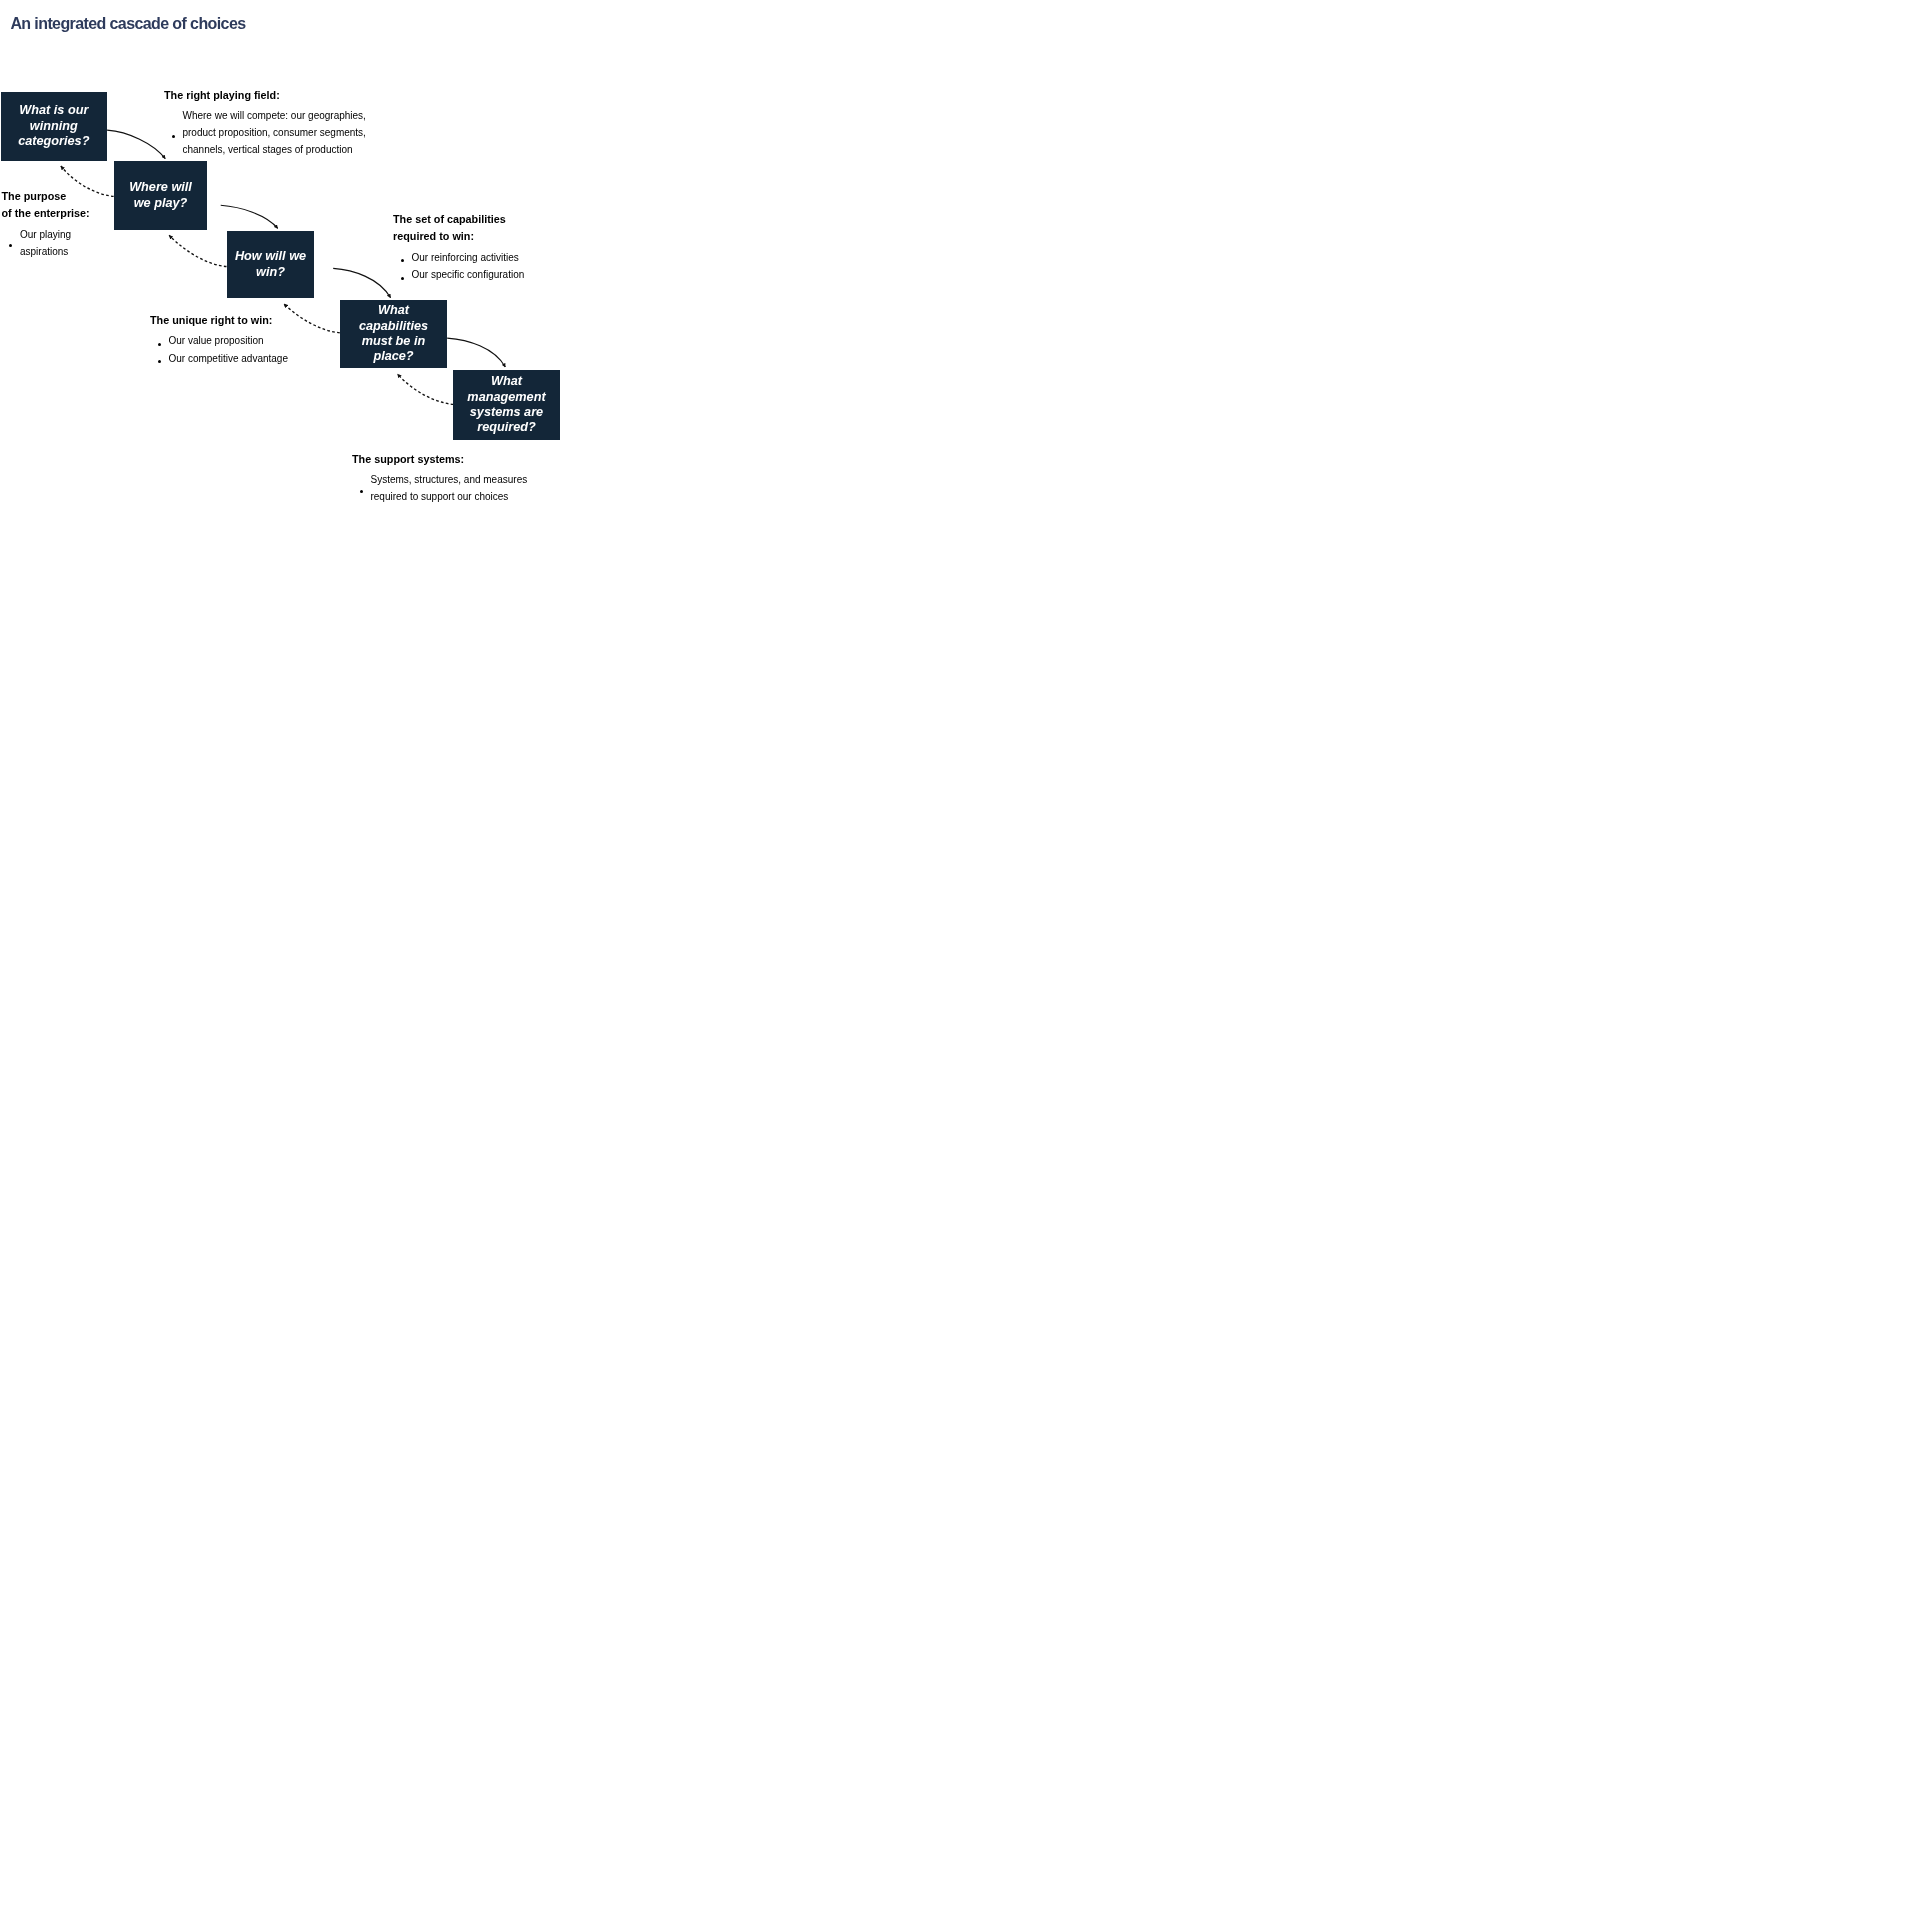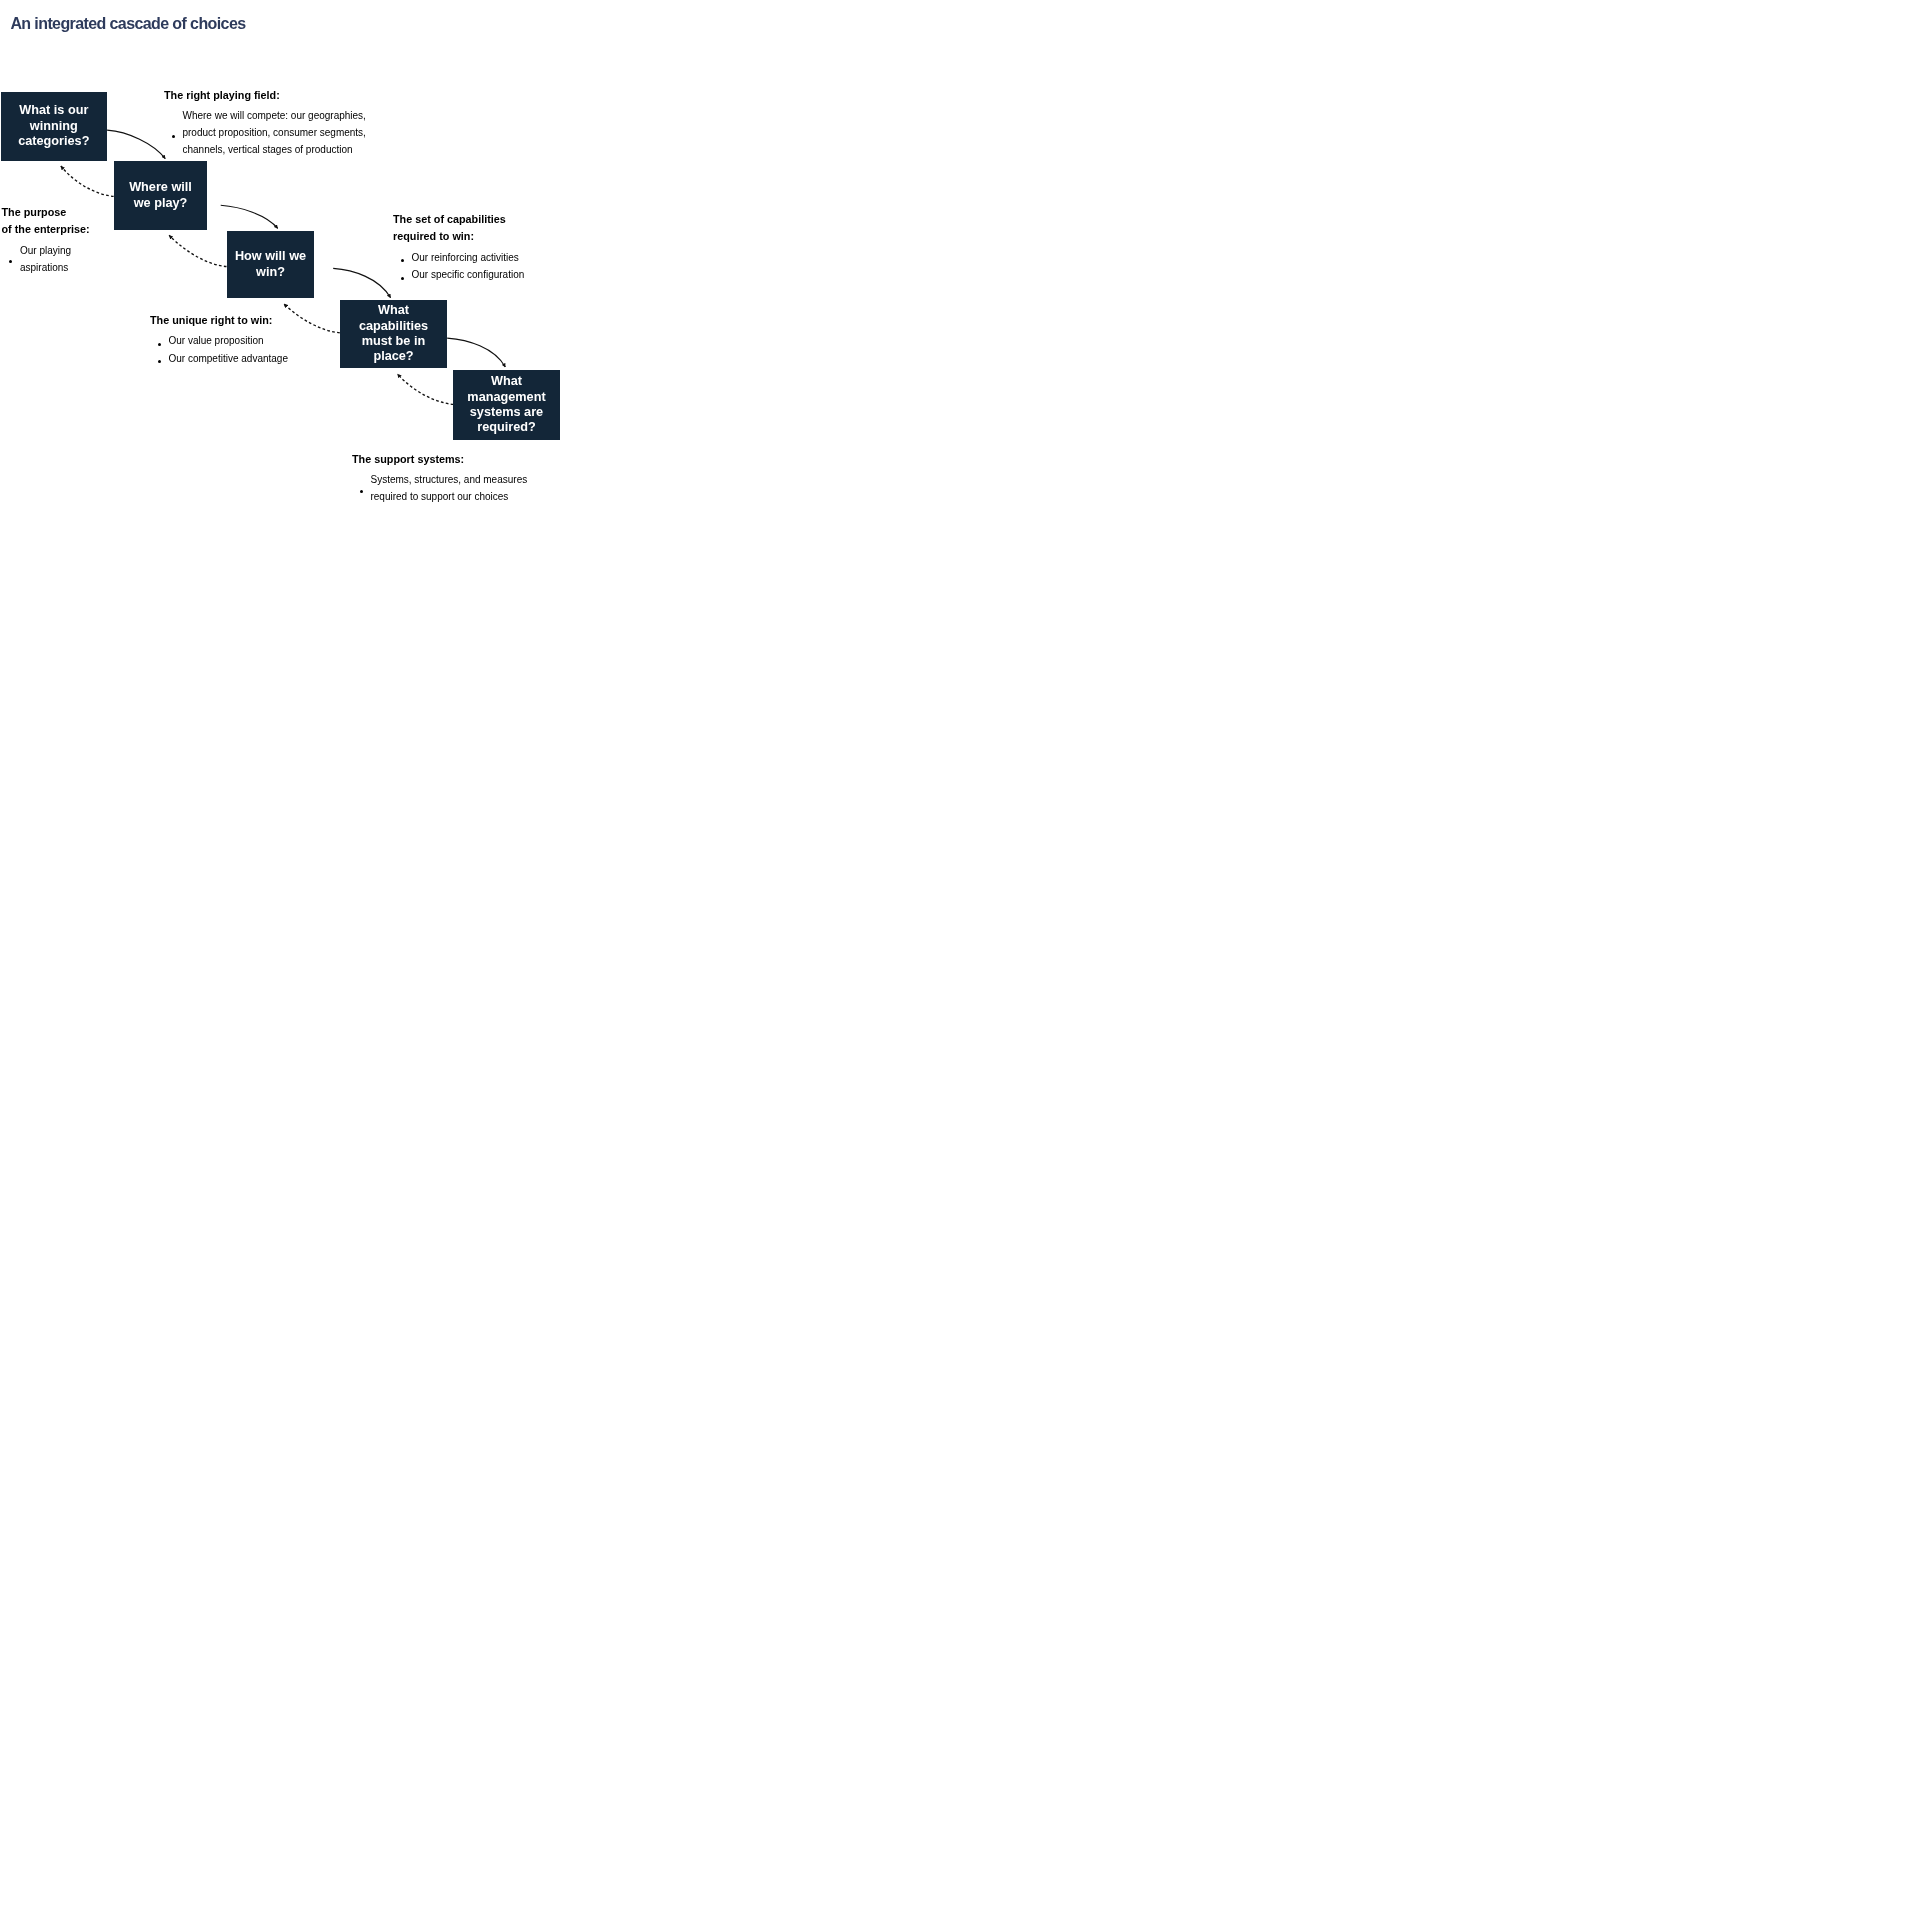--- a/index.html
+++ b/index.html
@@ -29,20 +29,21 @@
     letter-spacing:-0.6px;
     color:var(--title-color);
     white-space:nowrap;
   }
   .box{
     position:absolute;
     background:var(--box-fill);
     display:flex;
     align-items:center;
     justify-content:center;
+    font-style:italic;
   }
   .box-label{text-align:center;}
   .box-line{
     color:var(--box-text);
     font-size:12.7px;
     line-height:15.4px;
     font-weight:600;
     white-space:nowrap;
   }
   .note{position:absolute;}
@@ -160,21 +161,21 @@
     <div class="bullet">
       <span class="dot"></span>
       <div>
         <div class="bline">Where we will compete: our geographies,</div>
         <div class="bline">product proposition, consumer segments,</div>
         <div class="bline">channels, vertical stages of production</div>
       </div>
     </div>
   </div>
 
-  <div class="note" style="left:1.5px;top:204px;">
+  <div class="note" style="left:1.5px;top:188px;">
     <div class="note-heading">
       <div class="hline">The purpose</div>
       <div class="hline">of the enterprise:</div>
     </div>
     <div class="bullet">
       <span class="dot"></span>
       <div>
         <div class="bline">Our playing</div>
         <div class="bline">aspirations</div>
       </div>

